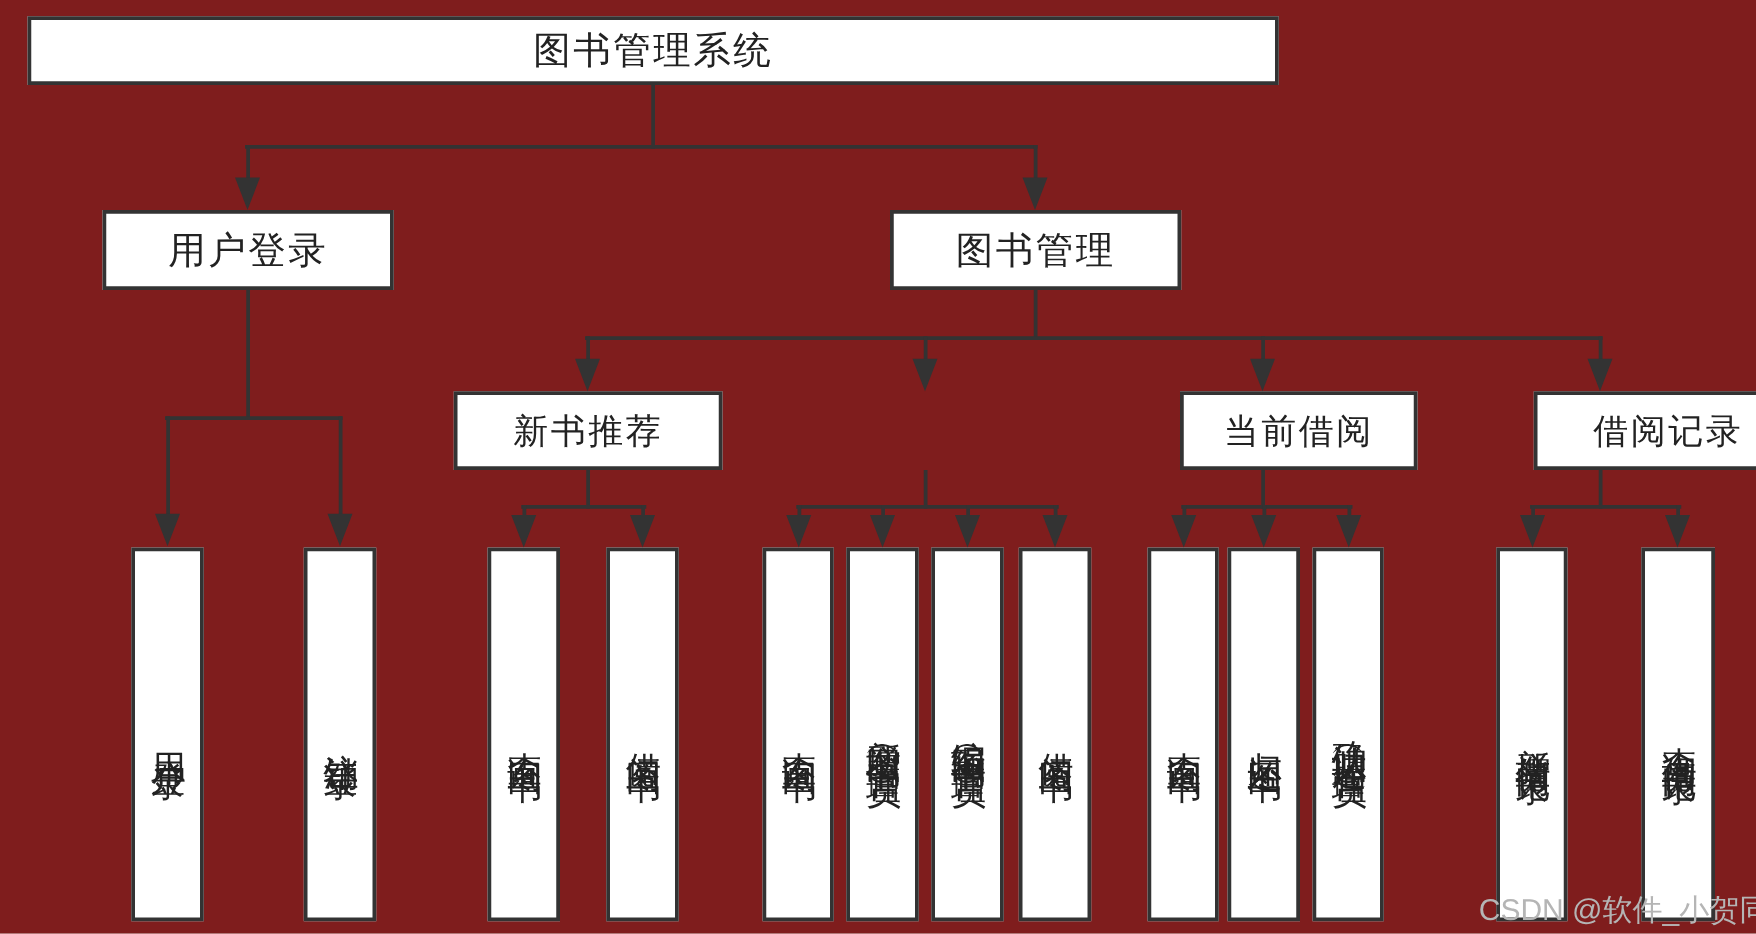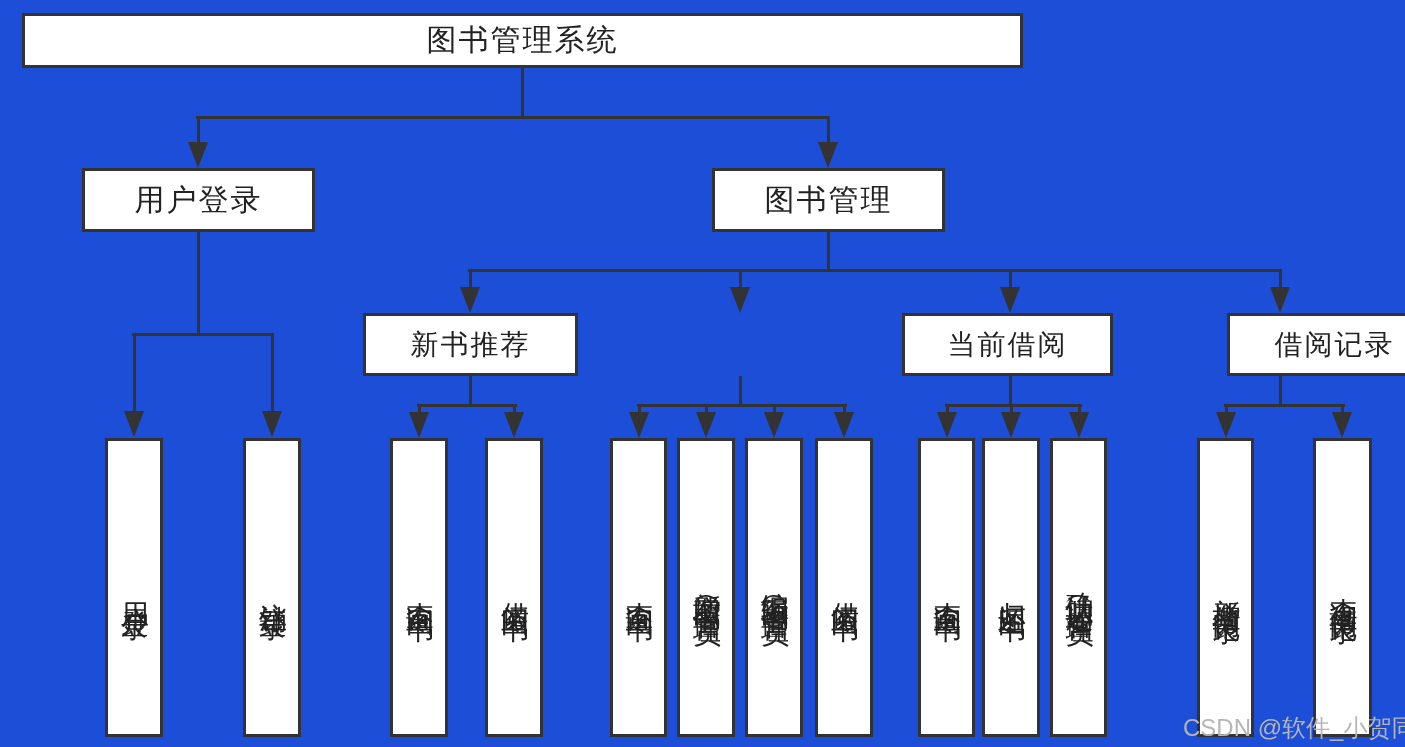--- a/index.html
+++ b/index.html
@@ -1,17 +1,17 @@
 <!DOCTYPE html>
 <html><head>
 <meta charset="utf-8">
 <style>
   html,body{margin:0;padding:0;background:#ffffff;}
   .stage{
-    position:relative;width:1405px;height:747px;background:#1d4ed8;overflow:hidden;
+    position:relative;width:1405px;height:747px;background:#7f1d1d;overflow:hidden;
     font-family:"Liberation Sans","DejaVu Sans",sans-serif;color:#222222;
   }
   
   .node{
     position:absolute;box-sizing:border-box;border:3px solid #333333;background:#ffffff;
     display:flex;align-items:center;justify-content:center;
   }
   .node span{font-size:30px;letter-spacing:2px;white-space:nowrap;}
   .lvl3 span{font-size:28px;}
   .leaf span{
@@ -44,21 +44,21 @@
   <div class="node" style="left:82px;top:168px;width:233px;height:64px">
     <span>用户登录</span>
   </div>
   <div class="node" style="left:712px;top:168px;width:233px;height:64px">
     <span>图书管理</span>
   </div>
 
   <div class="node lvl3" style="left:363px;top:313px;width:215px;height:63px">
     <span>新书推荐</span>
   </div>
-  <div class="node lvl3" style="left:902px;top:313px;width:211px;height:63px">
+  <div class="node lvl3" style="left:944px;top:313px;width:190px;height:63px">
     <span>当前借阅</span>
   </div>
   <div class="node lvl3" style="left:1227px;top:313px;width:215px;height:63px">
     <span>借阅记录</span>
   </div>
 
   <div class="node leaf" style="left:105px;top:438px;width:58px;height:299px">
     <span>用户登录</span>
   </div>
   <div class="node leaf" style="left:243px;top:438px;width:58px;height:299px">

